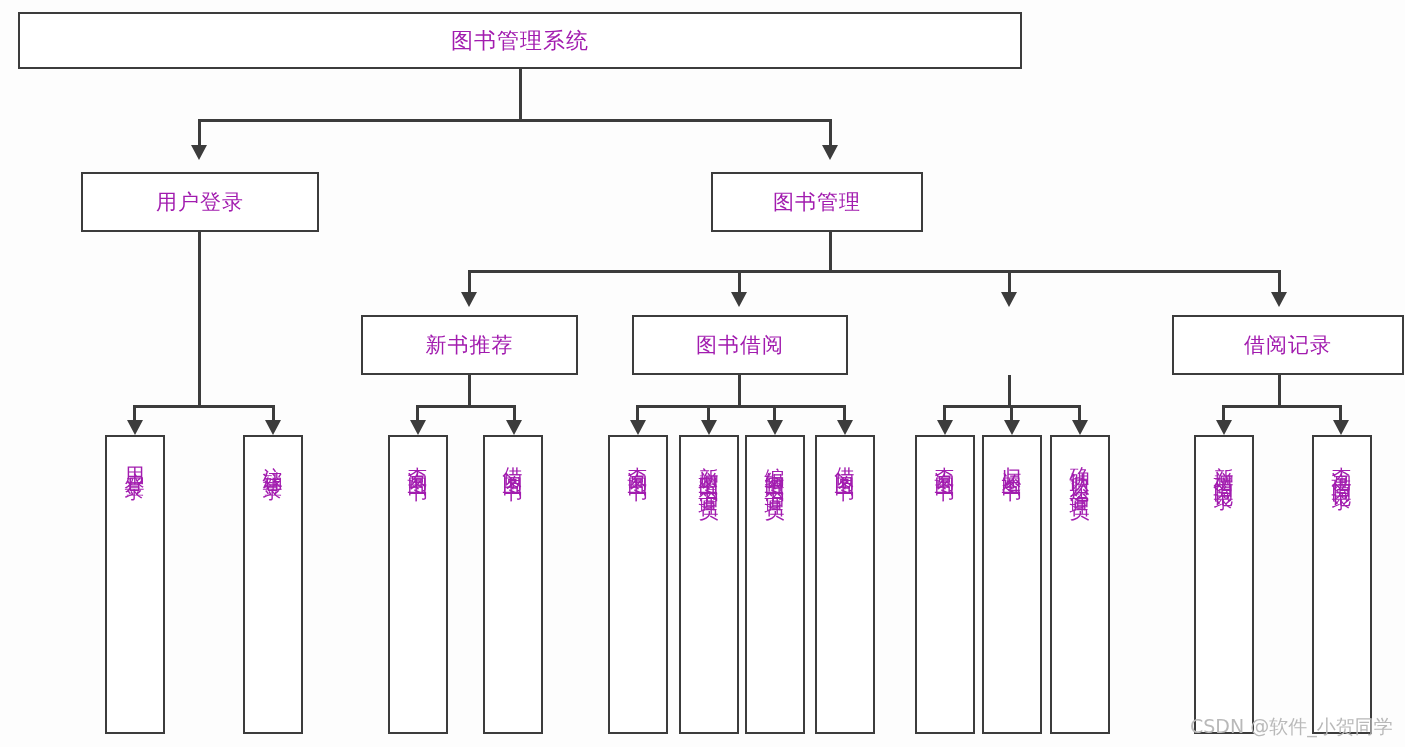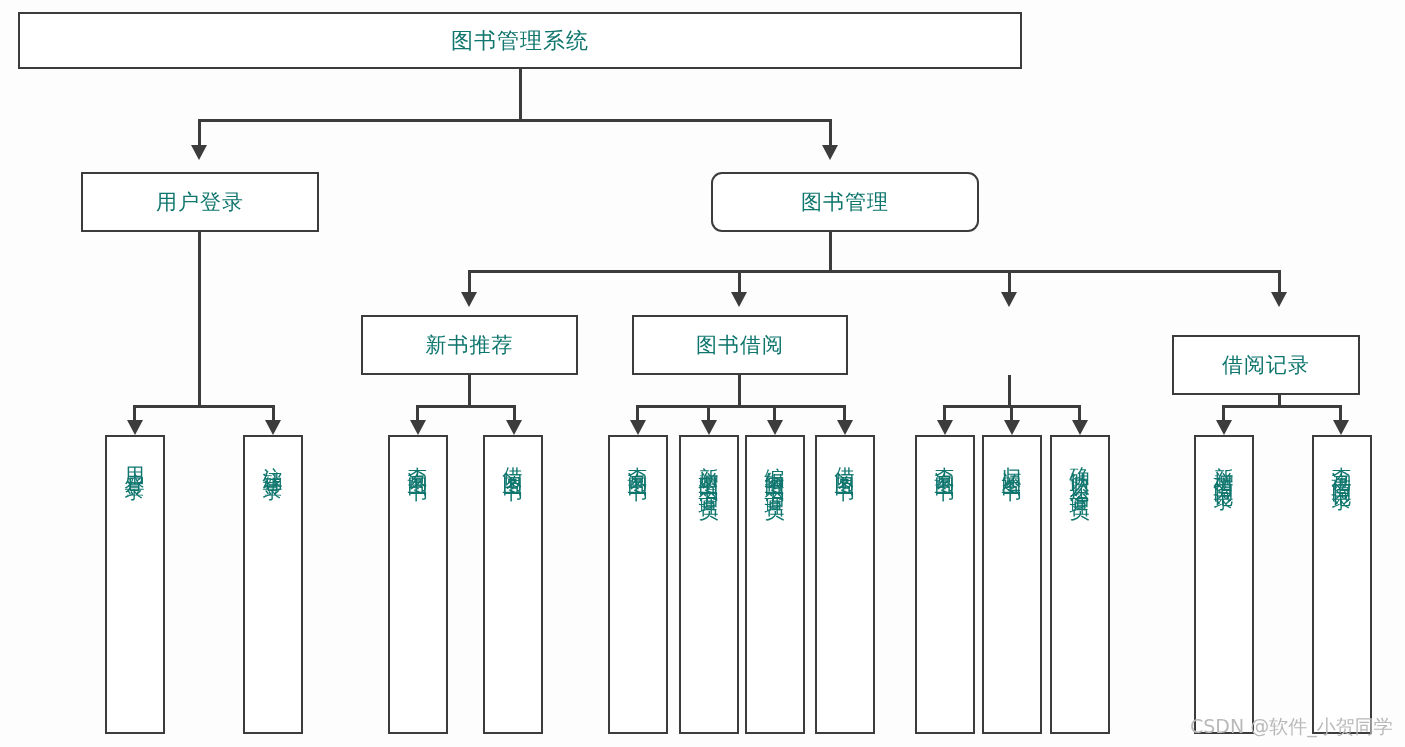--- a/index.html
+++ b/index.html
@@ -20,21 +20,21 @@
 
   
   .node {
     position: absolute;
     box-sizing: border-box;
     background: #ffffff;
     border: 2px solid #3c3c3c;
     display: flex;
     align-items: center;
     justify-content: center;
-    color: #0f766e;
+    color: #a21caf;
   }
   .node .lbl {
     display: block;
     text-align: center;
     line-height: 1.05;
     white-space: nowrap;
   }
 
   
   .node.horiz .lbl {
@@ -148,31 +148,31 @@
   <div class="vline" style="left:1339px; top:405px; height:15px;"></div>
   <div class="arrow" style="left:1333px; top:420px;"></div>
 
   <div class="node horiz root" style="left:18px; top:12px; width:1004px; height:57px;">
     <span class="lbl">图书管理系统</span>
   </div>
 
   <div class="node horiz" style="left:81px; top:172px; width:238px; height:60px;">
     <span class="lbl">用户登录</span>
   </div>
-  <div class="node horiz" style="left:711px; top:172px; width:268px; height:60px;border-radius:11px;">
+  <div class="node horiz" style="left:711px; top:172px; width:212px; height:60px;">
     <span class="lbl">图书管理</span>
   </div>
 
   <div class="node horiz" style="left:632px; top:315px; width:216px; height:60px;">
     <span class="lbl">图书借阅</span>
   </div>
   <div class="node horiz" style="left:361px; top:315px; width:217px; height:60px;">
     <span class="lbl">新书推荐</span>
   </div>
-  <div class="node horiz" style="left:1172px; top:315px; width:188px; height:60px;margin-top:20px;">
+  <div class="node horiz" style="left:1172px; top:315px; width:232px; height:60px;">
     <span class="lbl">借阅记录</span>
   </div>
 
   <div class="node vert" style="left:105px; top:435px; width:60px; height:299px;">
     <span class="lbl">用户登录</span>
   </div>
   <div class="node vert" style="left:243px; top:435px; width:60px; height:299px;">
     <span class="lbl">注销登录</span>
   </div>
   <div class="node vert" style="left:388px; top:435px; width:60px; height:299px;">

